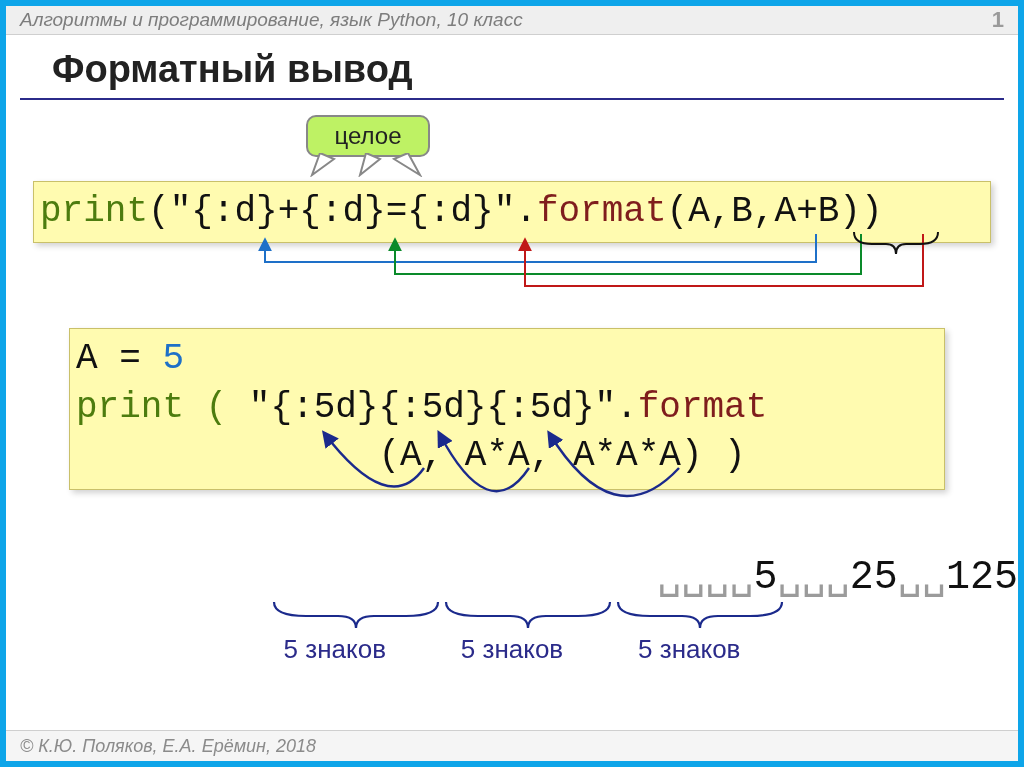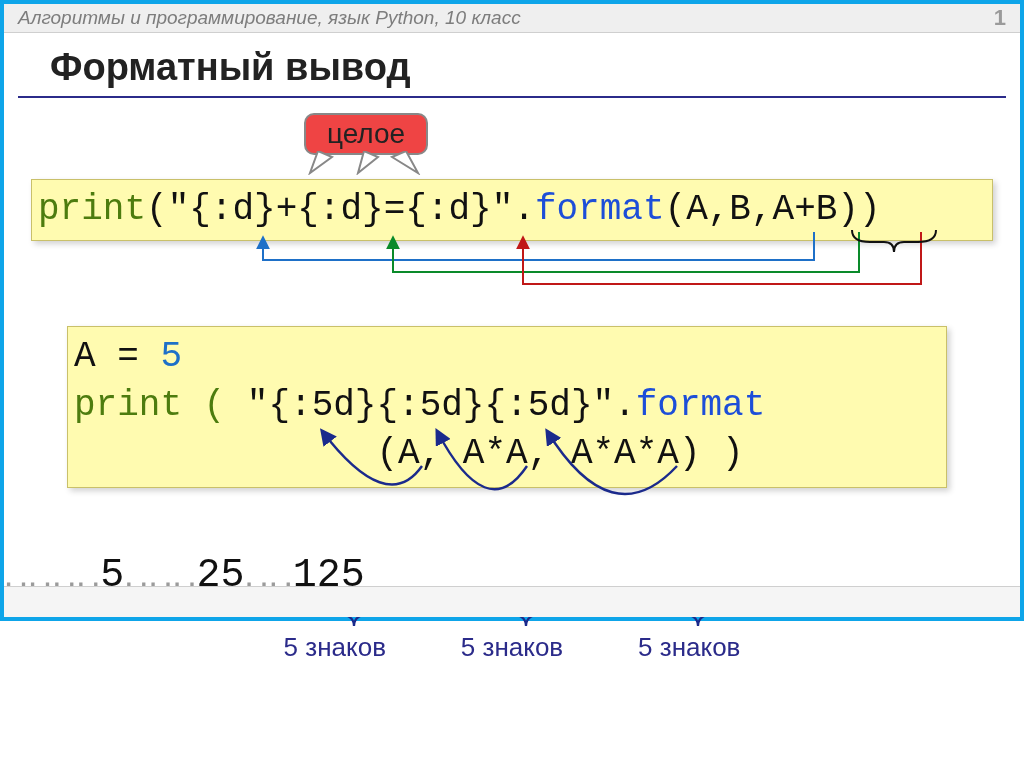--- a/index.html
+++ b/index.html
@@ -1,32 +1,32 @@
 <!DOCTYPE html>
 <html><head>
 <meta charset="utf-8">
 <style>
   html,body{margin:0;padding:0;width:1024px;height:767px;font-family:Arial,Helvetica,sans-serif;background:#fff;overflow:hidden}
-  .slide{position:relative;width:1024px;height:621px;box-sizing:border-box;border:4px solid #0ea5e9}
+  .slide{position:relative;width:1024px;height:767px;box-sizing:border-box;border:6px solid #0ea5e9}
   .topbar{position:absolute;top:0;left:0;right:0;height:28px;background:#efefef;border-bottom:1px solid #cfcfcf;display:flex;align-items:center;justify-content:space-between;padding:0 14px;font-style:italic;color:#7d7d7d;font-size:19px}
   .topbar .page{font-style:normal;font-weight:bold;color:#9a9a9a;font-size:22px}
   .title{position:absolute;top:42px;left:46px;font-weight:bold;font-size:38px;color:#222}
   .title-rule{position:absolute;top:92px;left:14px;right:14px;height:0;border-top:2px solid #2b2b8a}
-  .callout{position:absolute;top:109px;left:300px;width:120px;height:38px;background:#ef4444;border:2px solid #888;border-radius:10px;display:flex;align-items:center;justify-content:center;font-size:28px;color:#222}
+  .callout{position:absolute;top:109px;left:300px;width:120px;height:38px;background:#bef264;border:2px solid #888;border-radius:10px;display:flex;align-items:center;justify-content:center;font-size:24px;color:#222}
   .callout svg{position:absolute;bottom:-22px;left:0;width:120px;height:24px}
   .codebox{position:absolute;background:#fffbb0;border:1px solid #c9c06a;box-shadow:3px 3px 6px rgba(0,0,0,.18);font-family:"Courier New",monospace;font-size:36px;line-height:1.35;color:#111;padding:6px 6px;white-space:pre}
   .codebox .kw{color:#4d7c0f}
-  .codebox .fn{color:#1d4ed8}
+  .codebox .fn{color:#7f1d1d}
   .codebox .num{color:#1e70c8}
   .codebox .str{color:#111}
   .code1{top:175px;left:27px;right:27px;height:48px}
   .code2{top:322px;left:63px;right:73px;height:148px}
   .arrows1{position:absolute;top:150px;left:27px;width:970px;height:140px;pointer-events:none}
   .arrows2{position:absolute;top:322px;left:63px;width:898px;height:210px;pointer-events:none}
-  .output{position:absolute;top:545px;left:0;right:0;text-align:left;font-family:"Courier New",monospace;font-size:40px;color:#111;letter-spacing:0}
+  .output{position:absolute;top:545px;left:0;right:0;text-align:right;font-family:"Courier New",monospace;font-size:40px;color:#111;letter-spacing:0}
   .output .sp{color:#9b9b9b}
   .braces{position:absolute;top:592px;left:0;width:1024px;height:40px}
   .signlabels{position:absolute;top:628px;left:0;right:0;text-align:center;font-size:26px;color:#2b2b8a}
   .signlabels span{display:inline-block;width:170px;text-align:center}
   .footer{position:absolute;bottom:0;left:0;right:0;height:30px;border-top:1px solid #cfcfcf;background:#f5f5f5;display:flex;align-items:center;justify-content:space-between;padding:0 14px;font-style:italic;color:#8b8b8b;font-size:18px}
   
   .ub-ab{position:absolute;top:224px;left:846px;width:88px;height:30px}
 </style>
 </head>
 <body>
@@ -101,15 +101,16 @@
     </g>
   </svg>
 
   <div class="signlabels">
     <span>5 знаков</span>
     <span>5 знаков</span>
     <span>5 знаков</span>
   </div>
 
   <div class="footer">
+    <span>© К.Ю. Поляков, Е.А. Ерёмин, 2018</span>
   </div>
 
 </div>
 
 </body></html>

